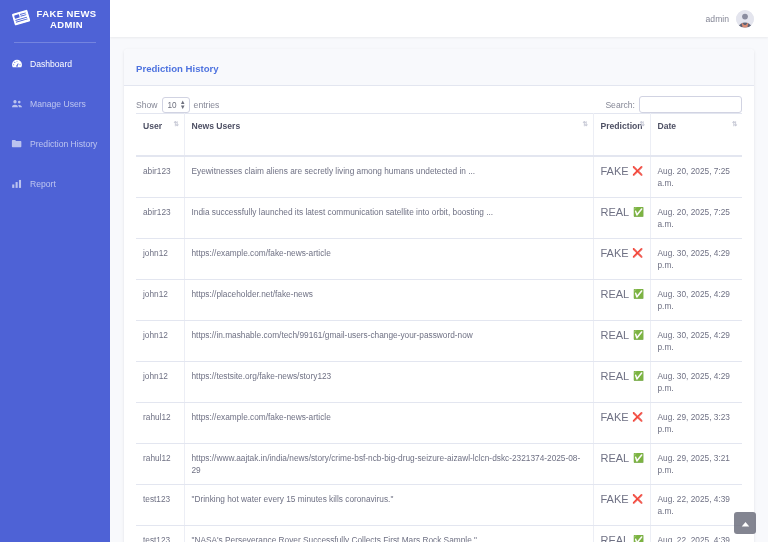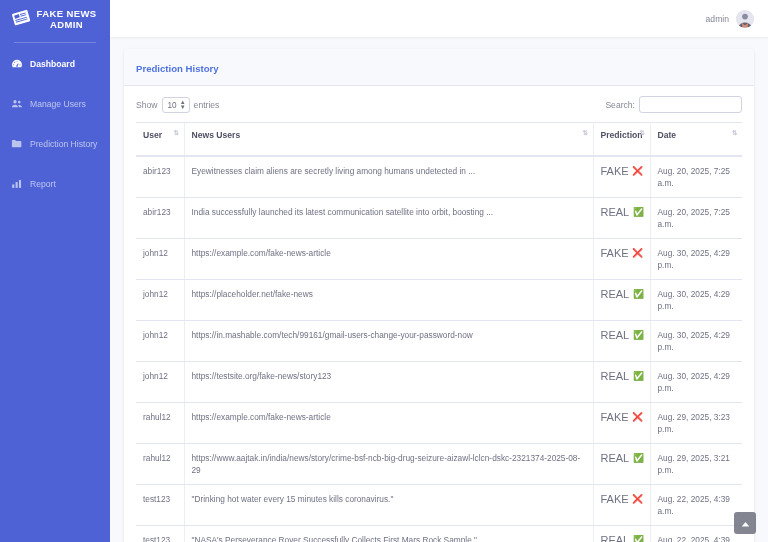--- a/index.html
+++ b/index.html
@@ -52,21 +52,21 @@
   .nav-item {
     display: flex;
     align-items: center;
     gap: 7px;
     padding: 7px 0 7px 11px;
     font-size: 8.6px;
     color: rgba(255,255,255,0.62);
     cursor: pointer;
     line-height: 12px;
   }
-  .nav-item.active { color: #ffffff; font-weight: bold; align-items: flex-end; }
+  .nav-item.active { color: #ffffff; font-weight: normal; align-items: flex-end; }
   .nav-item .ni { width: 12px; height: 12px; display: inline-flex; align-items:center; justify-content:center; flex:0 0 12px; }
   .nav-item .ni svg { display:block; }
   .nav-spacer { height: 14px; }
 
   
   #main {
     flex: 1;
     height: 542px;
     display: flex;
     flex-direction: column;
@@ -124,21 +124,20 @@
   .card-body {
     padding: 10px 12px 8px 12px;
     flex: 1;
     display: flex;
     flex-direction: column;
   }
   .dt-top {
     display: flex;
     justify-content: space-between;
     align-items: center;
-    margin-bottom: 9px;
   }
   .dt-length, .dt-filter {
     font-size: 8.6px;
     color: #858796;
     display: flex;
     align-items: center;
     gap: 4px;
   }
   .dt-select {
     border: 1px solid #d1d3e2;
@@ -174,21 +173,21 @@
     outline: none;
     font-family: "Liberation Sans", sans-serif;
   }
 
   table { width: 100%; border-collapse: collapse; table-layout: fixed; }
   thead th {
     text-align: left;
     font-size: 8.6px;
     color: #4e5064;
     font-weight: bold;
-    padding: 7px 7px 15px 7px;
+    padding: 7px 7px 24px 7px;
     border-bottom: 2px solid #e3e6f0;
     border-top: 1px solid #e3e6f0;
     position: relative;
     vertical-align: top;
     cursor: pointer;
     white-space: nowrap;
   }
   thead th .sort {
     position: absolute;
     right: 5px;

